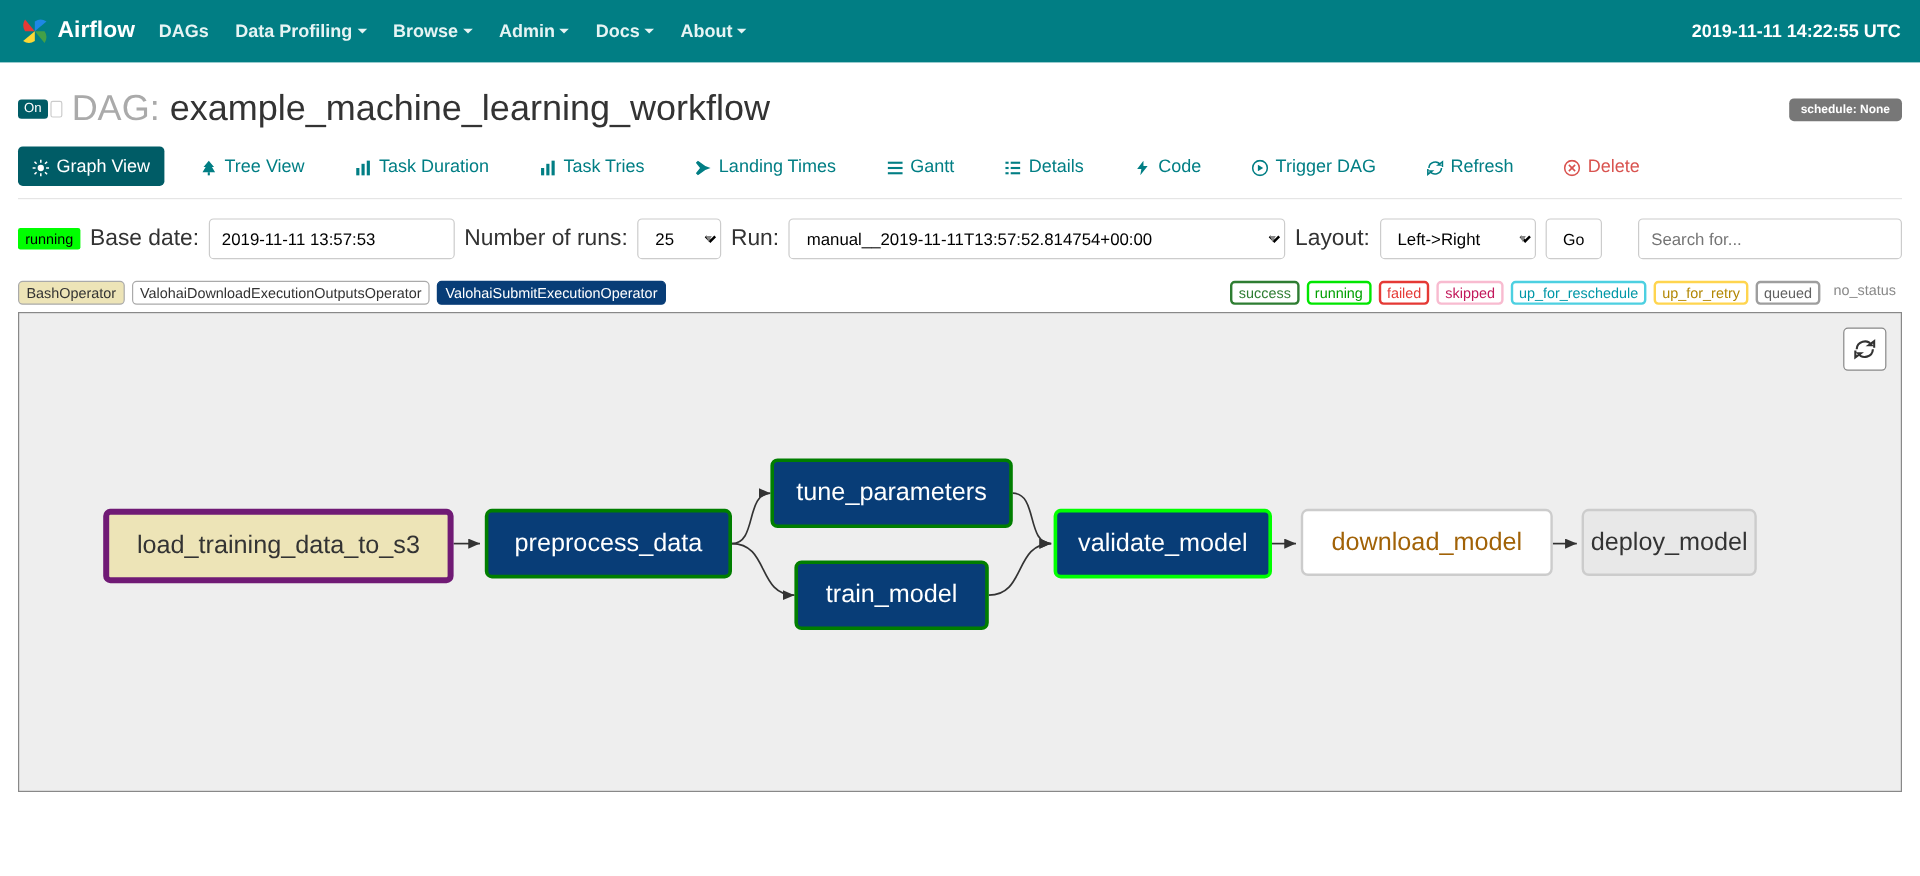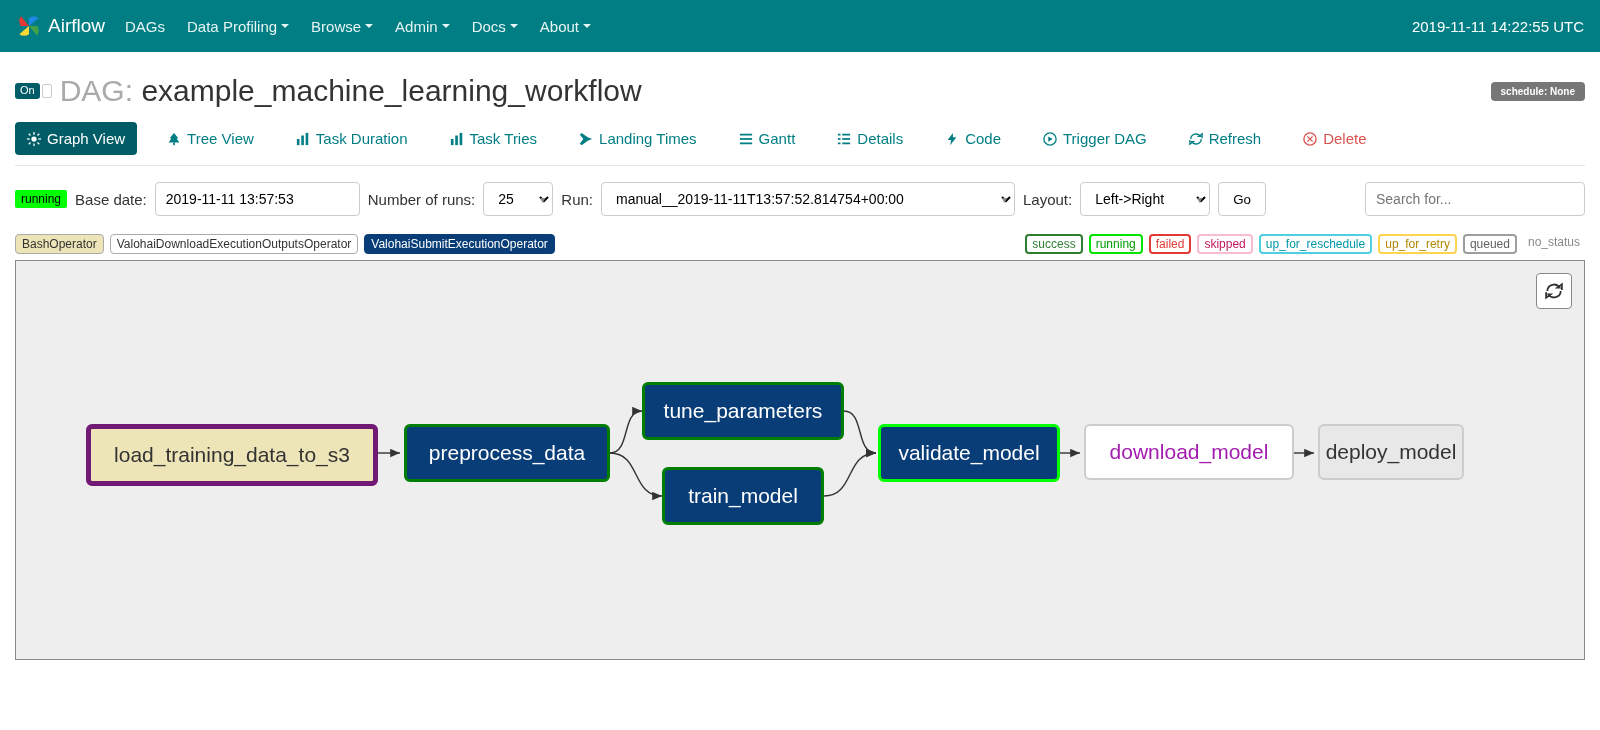--- a/index.html
+++ b/index.html
@@ -1,48 +1,48 @@
 <!DOCTYPE html>
 <html><head>
 <meta charset="utf-8">
 <style>
   * { box-sizing: border-box; margin: 0; padding: 0; }
   body { font-family: -apple-system, "Helvetica Neue", Helvetica, Arial, sans-serif; font-size: 14px; color: #333; background: #fff; }
 
   
-  .navbar { background: #017e84; color: #fff; height: 52px; display: flex; align-items: center; padding: 16px 16px; }
+  .navbar { background: #017e84; color: #fff; height: 52px; display: flex; align-items: center; padding: 16px 16px; font-weight: bold; }
   .brand { display: flex; align-items: center; font-size: 19px; margin-right: 20px; }
   .pinwheel { width: 26px; height: 26px; margin-right: 6px; }
   .nav-links { display: flex; gap: 22px; }
   .nav-link { color: #e6f4f4; cursor: pointer; display: flex; align-items: center; gap: 4px; font-size: 15px; }
   .caret { width: 0; height: 0; border-left: 4px solid transparent; border-right: 4px solid transparent; border-top: 4px solid #e6f4f4; display: inline-block; }
   .clock { margin-left: auto; color: #fff; font-size: 15px; }
 
   
   .page { padding: 22px 15px 0; }
 
   
   .title-row { display: flex; align-items: center; margin-bottom: 14px; }
   .on-toggle { background: #005c66; color: #fff; font-size: 11px; border-radius: 3px; padding: 2px 5px 3px; line-height: 1; }
   .toggle-knob { display: inline-block; width: 10px; height: 14px; background: #fff; border: 1px solid #ccc; border-radius: 2px; margin-left: 2px; vertical-align: middle; }
   .dag-title { font-size: 30px; margin-left: 8px; font-weight: 400; text-align: right; }
   .dag-prefix { color: #aaa; }
   .schedule-pill { margin-left: auto; background: #777; color: #fff; border-radius: 4px; padding: 4px 10px; font-size: 10px; font-weight: 600; }
 
   
   .tab-row { display: flex; align-items: center; gap: 18px; border-bottom: 1px solid #e5e5e5; padding-bottom: 10px; margin-bottom: 16px; flex-wrap: wrap; }
-  .tab { color: #017e84; cursor: pointer; display: inline-flex; align-items: center; gap: 6px; padding: 8px 12px; border-radius: 4px; font-size: 15px; }
+  .tab { color: #017e84; cursor: pointer; display: inline-flex; align-items: flex-end; gap: 6px; padding: 8px 12px; border-radius: 4px; font-size: 15px; }
   .tab.active { background: #005c66; color: #fff; }
   .tab.danger { color: #d9534f; }
   .tab-icon { width: 14px; height: 14px; }
 
   
   .form-row { display: flex; align-items: center; gap: 8px; margin-bottom: 18px; flex-wrap: wrap; }
   .badge-running { background: #00ff00; color: #000; padding: 2px 6px; font-size: 12px; border-radius: 2px; }
-  .form-label { font-size: 15px; }
+  .form-label { font-size: 19px; }
   input.form-control, select.form-control { border: 1px solid #ccc; border-radius: 4px; padding: 6px 10px; font-size: 14px; height: 34px; background: #fff; }
   select.form-control { padding-right: 22px; }
   .select-wrap { position: relative; display: inline-block; }
   .select-wrap::after { content: "▾"; position: absolute; right: 8px; top: 50%; transform: translateY(-50%); color: #888; pointer-events: none; font-size: 10px; }
   .btn-go { border: 1px solid #ccc; background: #fff; padding: 6px 14px; border-radius: 4px; cursor: pointer; height: 34px; }
   .search-box { margin-left: auto; width: 220px; }
 
   
   .legend-row { display: flex; align-items: center; margin-bottom: 6px; }
   .operator-legend { display: flex; gap: 6px; }
@@ -63,21 +63,21 @@
 
   
   .canvas { border: 1px solid #888; background: #eee; height: 400px; position: relative; overflow: hidden; }
   .refresh-btn { position: absolute; top: 12px; right: 12px; width: 36px; height: 36px; background: #fff; border: 1px solid #888; border-radius: 4px; display: flex; align-items: center; justify-content: center; cursor: pointer; }
 
   
   .node { position: absolute; border-radius: 6px; padding: 14px 18px; font-size: 21px; white-space: nowrap; display: flex; align-items: center; justify-content: center; }
   .node-bash   { background: #ede4b7; color: #333; border: 5px solid #701a75; }
   .node-submit { background: #083d77; color: #fff; border: 3px solid #007e00; }
   .node-submit-running { background: #083d77; color: #fff; border: 3px solid #00ff00; }
-  .node-white  { background: #fff; color: #a21caf; border: 2px solid #ccc; }
+  .node-white  { background: #fff; color: #a16207; border: 2px solid #ccc; }
   .node-grey   { background: #e8e8e8; color: #333; border: 2px solid #ccc; }
 
   .edges { position: absolute; inset: 0; width: 100%; height: 100%; pointer-events: none; }
 
   .icon-svg { fill: currentColor; }
 </style>
 </head>
 <body>
 
 <div class="navbar">

